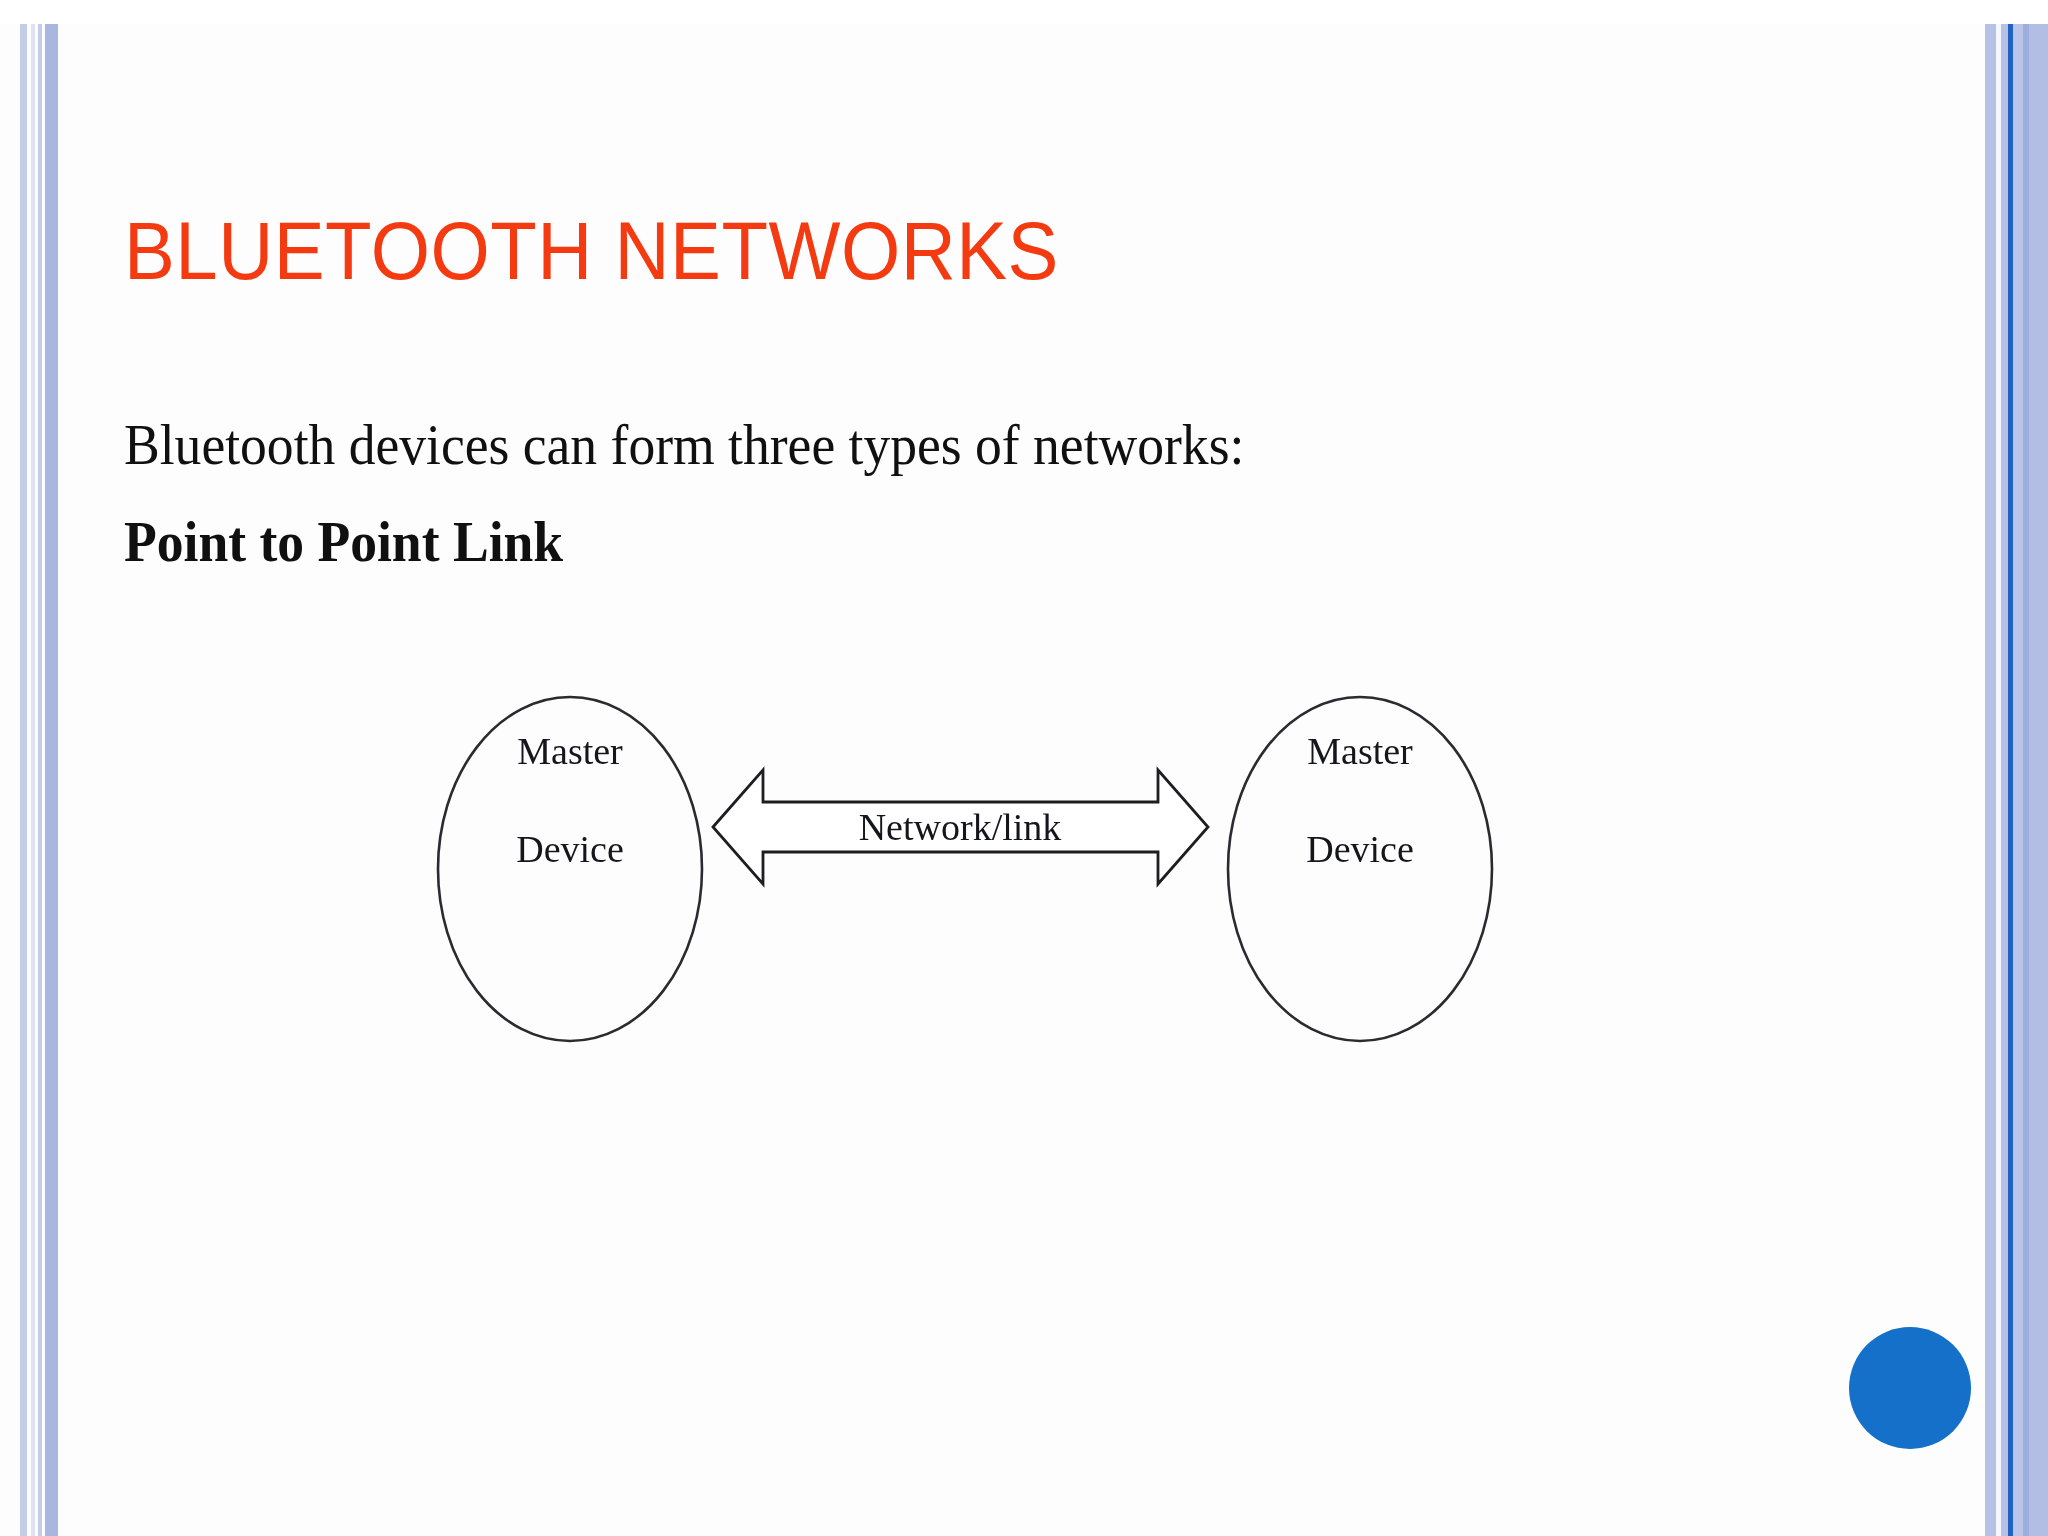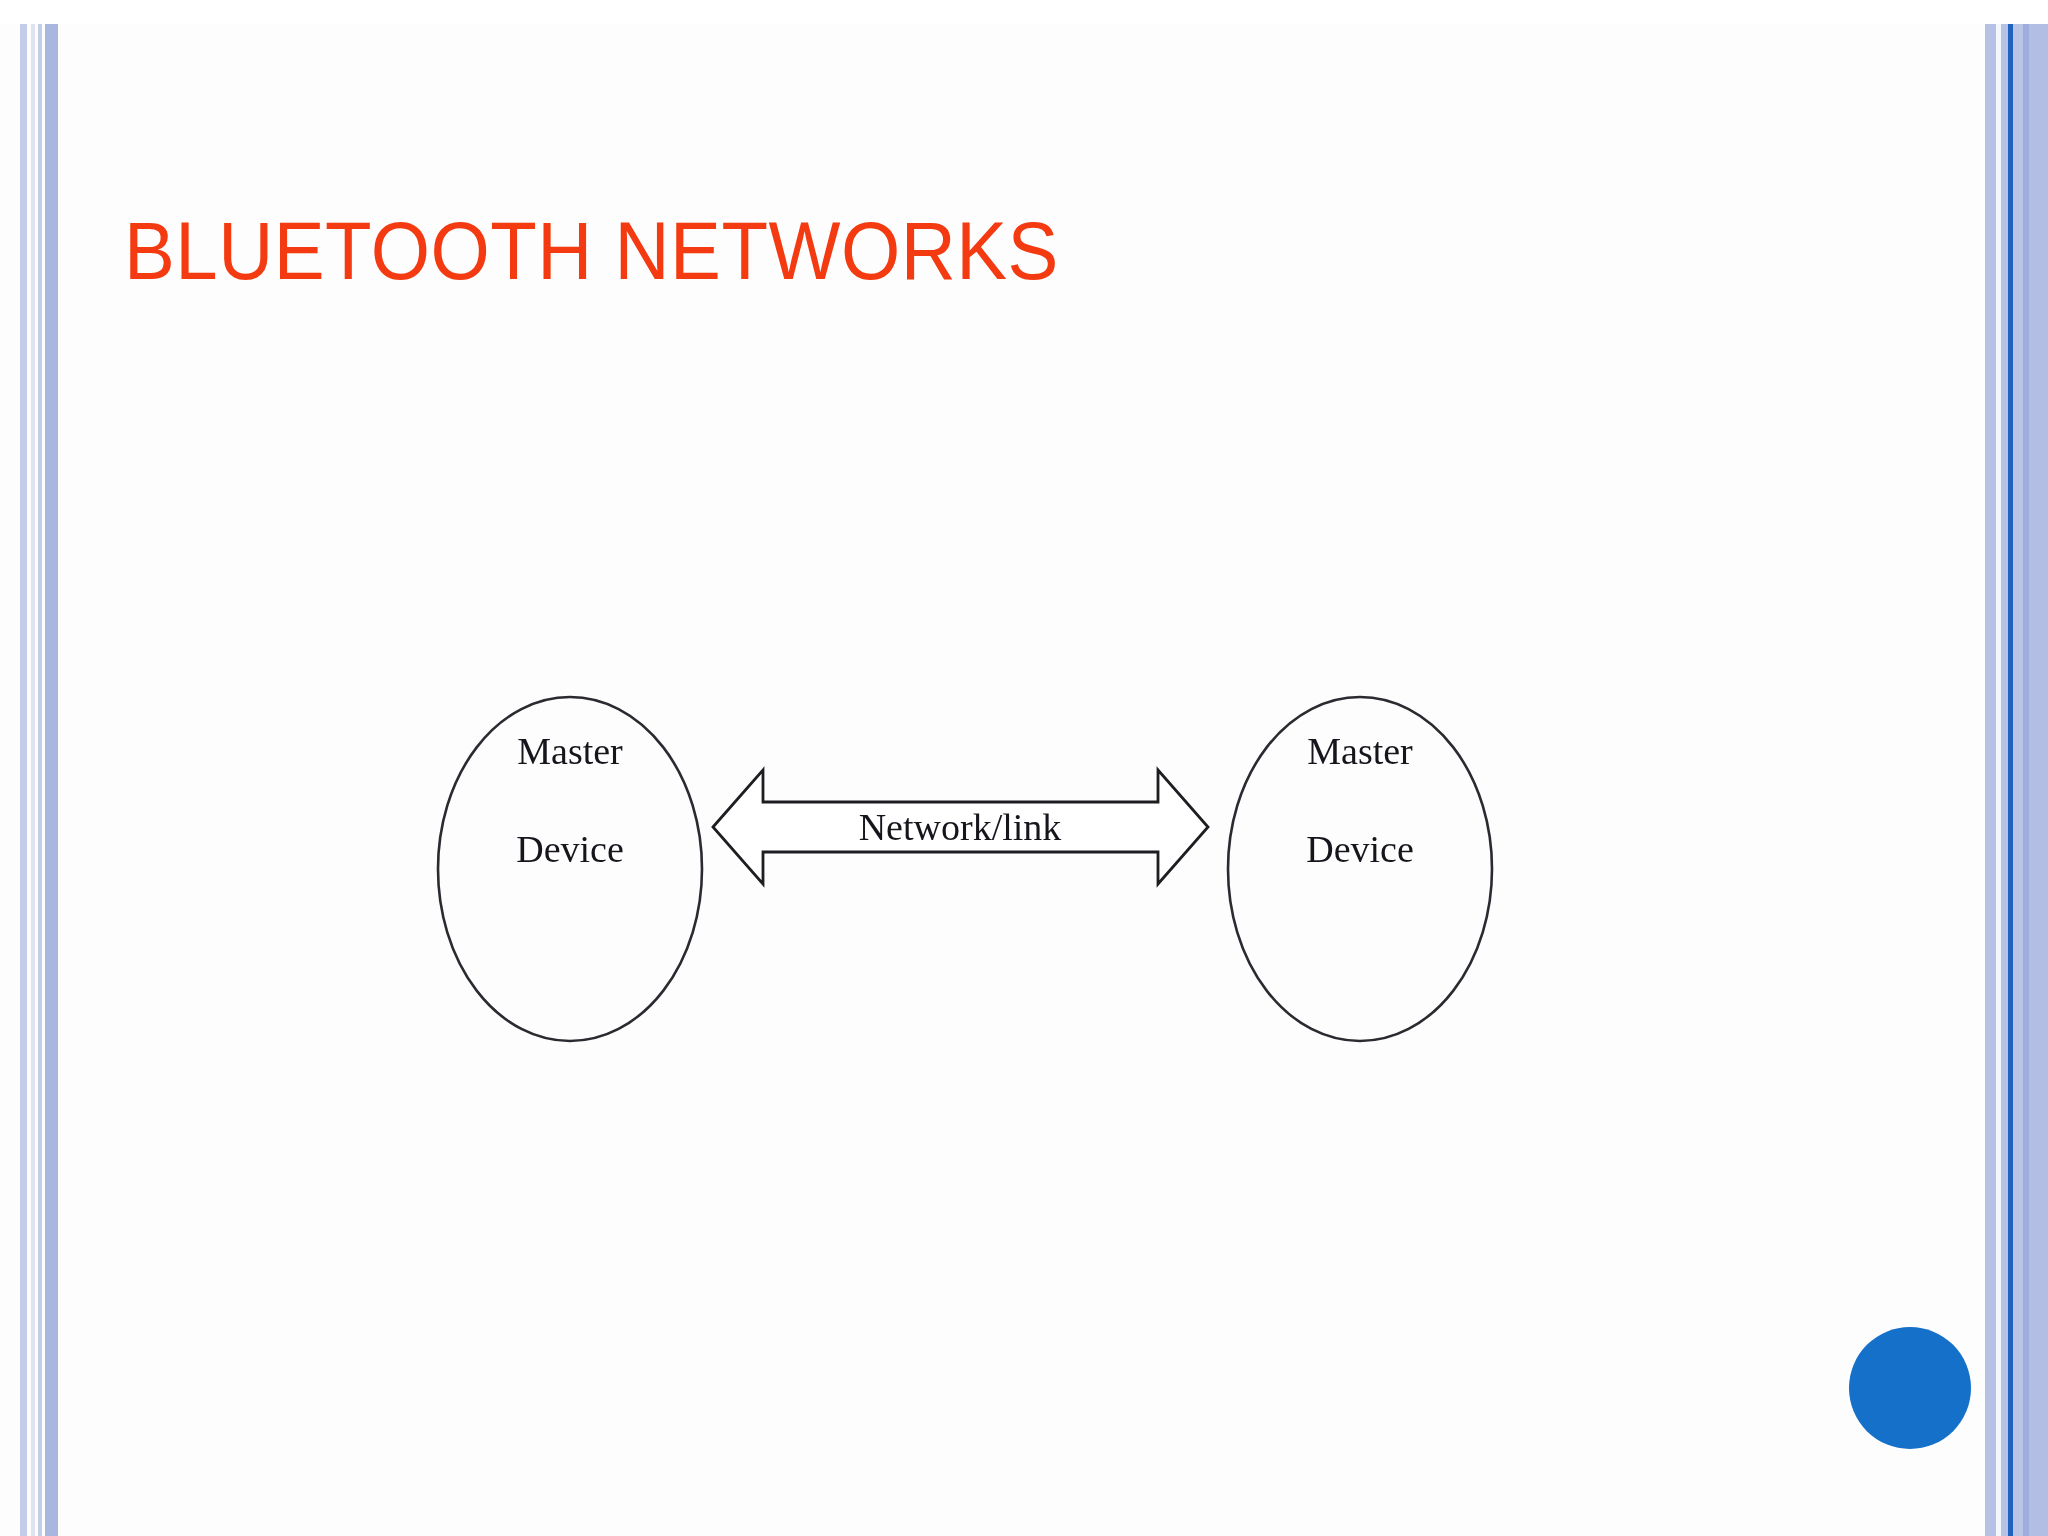--- a/index.html
+++ b/index.html
@@ -128,20 +128,24 @@
   <div class="edge-stripe r-s3"></div>
   <div class="edge-stripe r-s4"></div>
   <div class="edge-stripe r-s5"></div>
   <div class="edge-stripe r-s6"></div>
   <div class="edge-stripe r-s7"></div>
 
   <div id="accent-circle"></div>
 
   <div id="title">BLUETOOTH NETWORKS</div>
 
+  <div id="body-block">
+    <div class="body-line">Bluetooth devices can form three types of networks:</div>
+    <div class="body-line bold">Point to Point Link</div>
+  </div>
 
   <div id="diagram">
     <svg width="1120" height="460" viewBox="0 0 1120 460" xmlns="http://www.w3.org/2000/svg">
 
       <ellipse cx="140" cy="215" rx="132" ry="172" fill="none" stroke="#2a2a30" stroke-width="2.6"></ellipse>
       <text class="node-label" x="140" y="110" text-anchor="middle">Master</text>
       <text class="node-label" x="140" y="208" text-anchor="middle">Device</text>
 
       <polygon points="283,173 333,116 333,148 728,148 728,116 778,173 728,230 728,198 333,198 333,230" fill="#ffffff" stroke="#1d1d22" stroke-width="2.8"></polygon>
       <text class="link-label" x="530" y="186" text-anchor="middle">Network/link</text>

